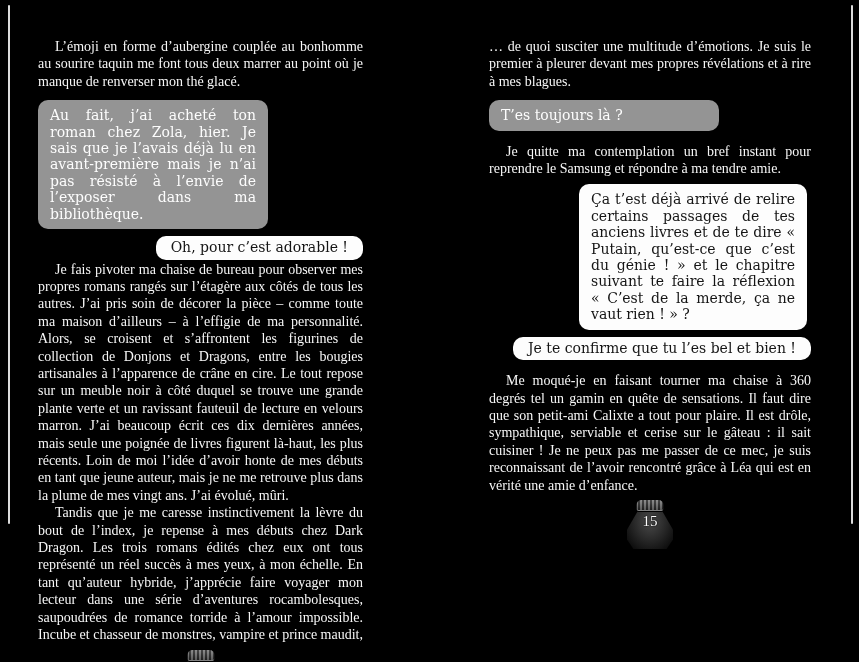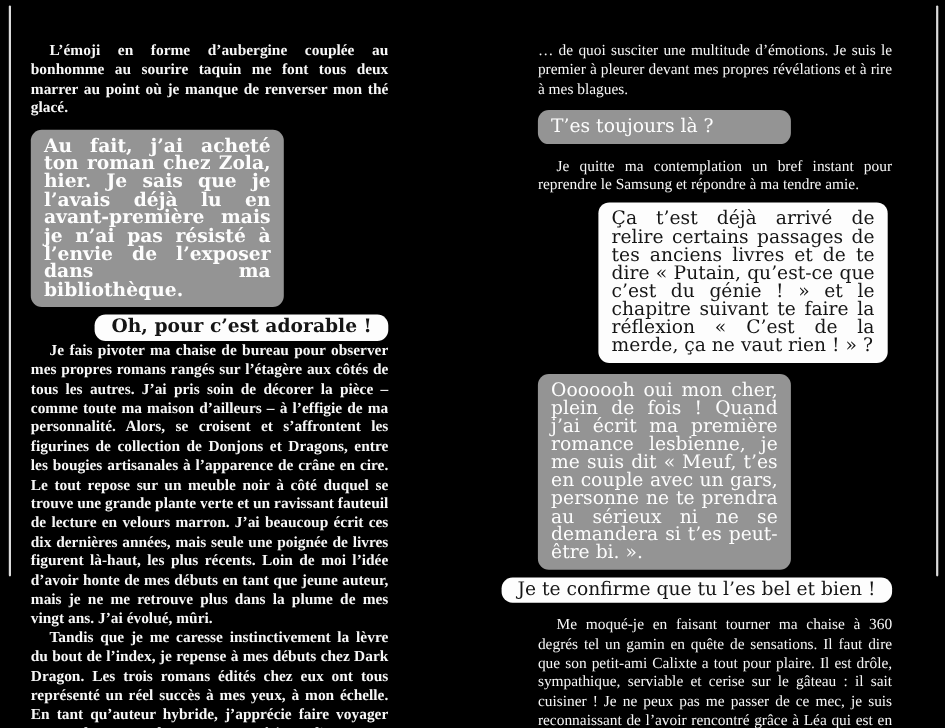--- a/index.html
+++ b/index.html
@@ -19,38 +19,38 @@
   .edge-left{left:8px;}
   .edge-right{right:6px;}
 
   
   .page{
     position:absolute;top:0;height:662px;
     box-sizing:border-box;
     padding-top:38px;
     color:#f7f7f7;
   }
-  .page-left{left:28px;width:325px;font-weight:bold;}
+  .page-left{left:38px;width:325px;}
   .page-right{left:489px;width:322px;}
 
   .para{
     margin:0;
     font-size:14px;
     line-height:17.4px;
     text-align:justify;
     color:#f7f7f7;
   }
   .para.indent{text-indent:17px;}
   .mt13{margin-top:1px;}
   .mt12{margin-top:12px;}
 
   
   .bubble{
     font-family:"DejaVu Serif", serif;
-    font-size:17px;
+    font-size:14px;
     line-height:16.4px;
     border-radius:10px;
     padding:7px 12px;
     box-sizing:border-box;
   }
   .received{
     background:#949494;
     color:#fdfdfd;
     text-align:justify;
     width:230px;
@@ -65,21 +65,21 @@
     justify-content:flex-end;
   }
   .sent.single{
     white-space:nowrap;
     padding:3px 15px 4px 15px;
     line-height:16.5px;
     margin-top:7px;
     width:fit-content;
   }
   .sent.multi{
-    width:263px;
+    width:228px;
     text-align:justify;
     margin-top:7px;
     margin-left:42px;
   }
   .pad-right-1{margin-right:4px;}
 
   
   .pagenum-wrap{
     display:flex;
     justify-content:center;
@@ -148,21 +148,20 @@
     <p class="para">… de quoi susciter une multitude d’émotions. Je suis le premier à pleurer devant mes propres révélations et à rire à mes blagues.</p>
 
     <div class="bubble received">T’es toujours là ?</div>
 
     <p class="para indent mt12">Je quitte ma contemplation un bref instant pour reprendre le Samsung et répondre à ma tendre amie.</p>
 
     <div class="bubble-row">
       <div class="bubble sent multi pad-right-1">Ça t’est déjà arrivé de relire certains passages de tes anciens livres et de te dire « Putain, qu’est-ce que c’est du génie ! » et le chapitre suivant te faire la réflexion « C’est de la merde, ça ne vaut rien ! » ?</div>
     </div>
 
-    <div class="bubble received mt12">Ooooooh oui mon cher, plein de fois ! Quand j’ai écrit ma première romance lesbienne, je me suis dit « Meuf, t’es en couple avec un gars, personne ne te prendra au sérieux ni ne se demandera si t’es peut-être bi. ».</div>
 
     <div class="bubble-row">
       <div class="bubble sent single">Je te confirme que tu l’es bel et bien !</div>
     </div>
 
     <p class="para indent mt12">Me moqué-je en faisant tourner ma chaise à 360 degrés tel un gamin en quête de sensations. Il faut dire que son petit-ami Calixte a tout pour plaire. Il est drôle, sympathique, serviable et cerise sur le gâteau : il sait cuisiner ! Je ne peux pas me passer de ce mec, je suis reconnaissant de l’avoir rencontré grâce à Léa qui est en vérité une amie d’enfance.</p>
 
     <div class="pagenum-wrap">
       <div class="pot">
         <div class="pot-body"></div>

